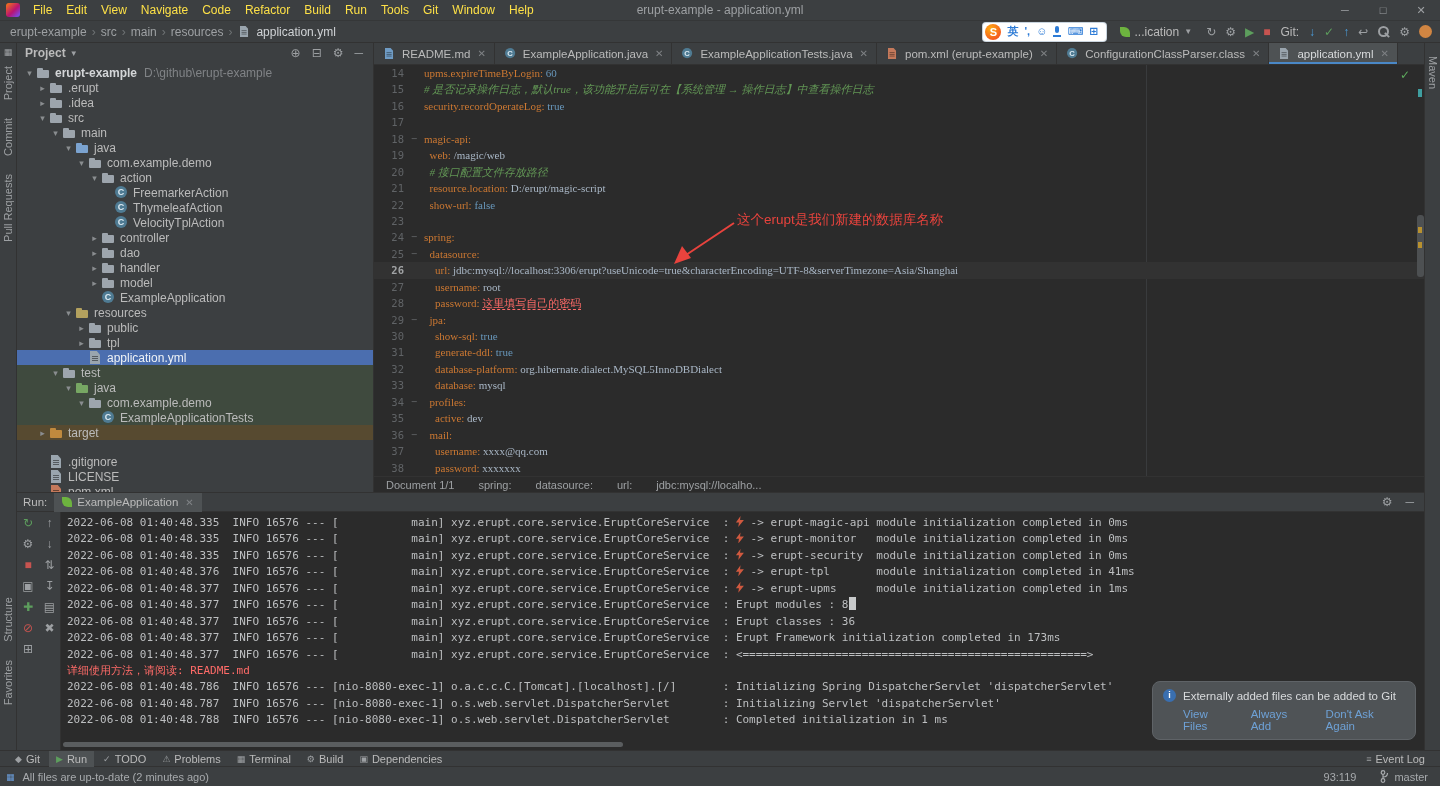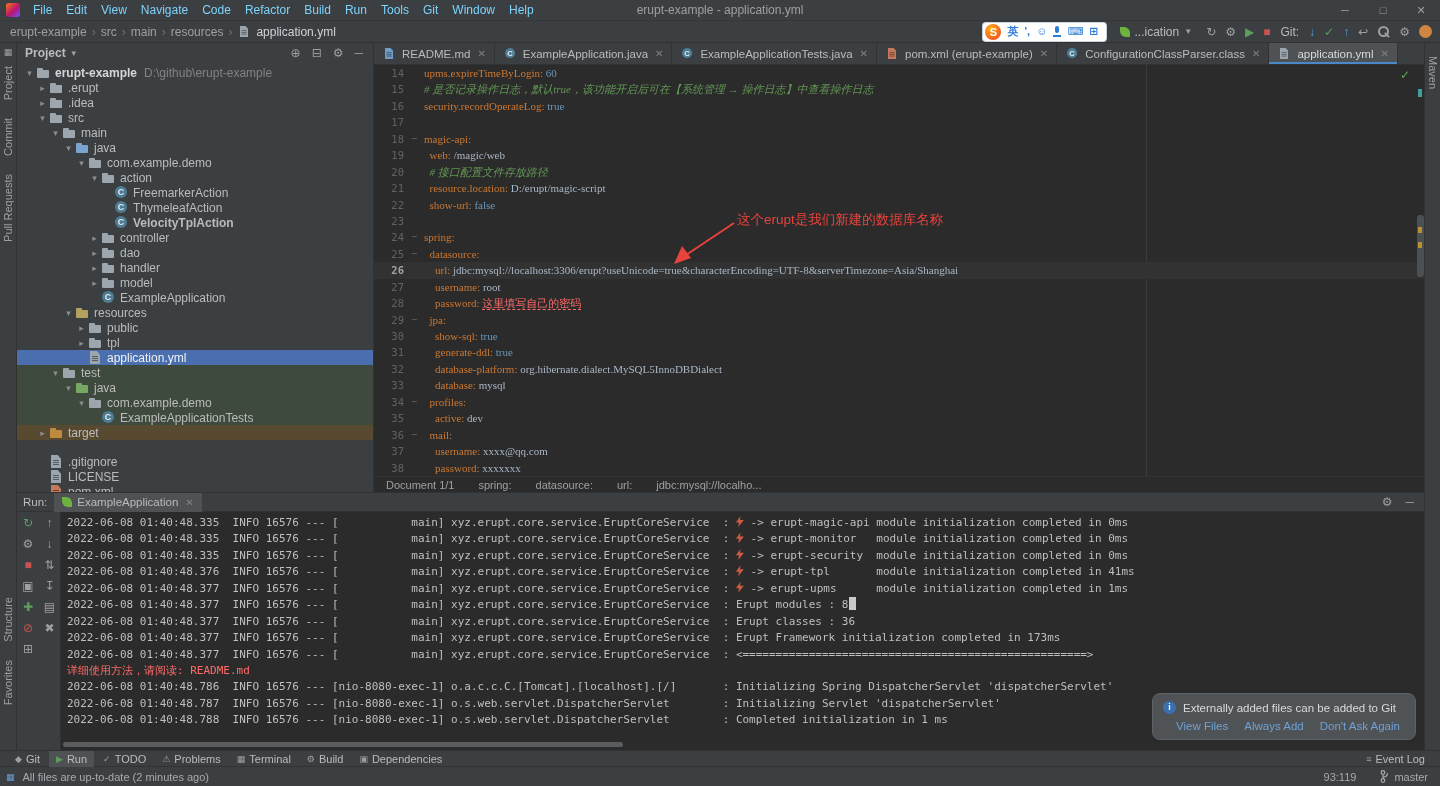--- a/index.html
+++ b/index.html
@@ -2,21 +2,21 @@
 <html><head>
 <meta charset="utf-8">
 <style>
   *{box-sizing:border-box;margin:0;padding:0;}
   html,body{width:1440px;height:786px;overflow:hidden;background:#3c3f41;color:#bbbbbb;
     font-family:"Liberation Sans","DejaVu Sans",sans-serif;font-size:12px;}
   
   .titlebar{height:21px;display:flex;align-items:center;background:#3c3f41;padding-left:4px;border-bottom:1px solid #353738;}
   .app-icon{width:14px;height:14px;border-radius:3px;background:linear-gradient(135deg,#f97a12,#b91372 55%,#6b57ff);margin:0 6px 0 2px;flex:none;}
   .menubar{display:flex;}
-  .menu-item{padding:0 7px;line-height:20px;color:#7dd3fc;cursor:default;}
+  .menu-item{padding:0 7px;line-height:20px;color:#fde047;cursor:default;}
   .title-text{margin-left:96px;color:#9da0a3;white-space:nowrap;}
   .win-controls{margin-left:auto;display:flex;height:100%;}
   .win-btn{width:38px;text-align:center;line-height:20px;color:#9da0a3;font-size:11px;}
   
   .navbar{height:22px;display:flex;align-items:center;padding:0 8px;border-bottom:1px solid #323232;background:#3c3f41;}
   .crumbs{display:flex;align-items:center;}
   .crumb{color:#9da0a3;padding:0 2px;display:flex;align-items:center;gap:4px;white-space:nowrap;}
   .crumb.last{color:#d0d3d6;}
   .crumb-sep{color:#6e7274;padding:0 3px;}
   .nav-right{margin-left:auto;display:flex;align-items:center;gap:10px;}
@@ -108,21 +108,21 @@
   .run-tools.col2{border-right:1px solid #323232;}
   .console{flex:1;padding:3px 0 8px 6px;overflow:hidden;position:relative;min-width:0;}
   .con-line{height:16.45px;line-height:16.45px;white-space:pre;font-family:"DejaVu Sans Mono","Liberation Mono",monospace;font-size:11px;color:#bdbfc1;}
   .cs-red{color:#ff6b68;}
   .bolt{display:inline-block;width:8px;height:11px;vertical-align:-1px;background:#d0593f;clip-path:polygon(58% 0,0 58%,38% 58%,30% 100%,100% 36%,52% 36%);}
   .caret{display:inline-block;width:7px;height:13px;vertical-align:-2px;background:#c8cacb;margin-left:1px;}
   .hscroll{position:absolute;left:2px;bottom:3px;width:560px;height:5px;border-radius:3px;background:#5a5d5f;}
   .notif{position:absolute;right:8px;bottom:10px;width:264px;background:#4f5356;border:1px solid #5f6367;border-radius:8px;padding:7px 10px;z-index:9;}
   .notif-row1{display:flex;align-items:center;gap:7px;color:#d8dadc;font-size:11.5px;white-space:nowrap;}
   .notif-i{width:13px;height:13px;border-radius:50%;background:#3a6fb0;color:#fff;font-size:9px;font-weight:bold;text-align:center;line-height:13px;flex:none;}
-  .notif-actions{display:flex;gap:16px;margin-top:6px;margin-left:8px;color:#6ea1d6;font-size:11.5px;justify-content:center;}
+  .notif-actions{display:flex;gap:16px;margin-top:6px;margin-left:20px;color:#6ea1d6;font-size:11.5px;}
   
   .twbar{height:16px;background:#3c3f41;border-top:1px solid #323232;display:flex;align-items:center;padding:0 8px;gap:2px;font-size:11px;color:#bbbbbb;}
   .tw-item{display:flex;align-items:center;gap:4px;padding:0 7px;height:16px;white-space:nowrap;cursor:default;}
   .tw-item.active{background:#4e5254;}
   .tw-ico{font-size:9px;color:#9da0a3;}
   .tw-right{margin-left:auto;}
   .statusbar{height:20px;background:#3c3f41;border-top:1px solid #323232;display:flex;align-items:center;padding:0 12px 0 6px;gap:8px;font-size:11px;color:#a7aaad;}
   .sb-right{margin-left:auto;display:flex;gap:24px;align-items:center;}
   .branch{display:flex;align-items:center;gap:4px;}
 </style>
@@ -276,21 +276,21 @@
             <div class="tree-row" style="padding-left: 84px;">
               <span class="chev"></span>
               <span class="ti tic"></span>
               <span class="tree-label">FreemarkerAction</span>
             </div>
             <div class="tree-row" style="padding-left: 84px;">
               <span class="chev"></span>
               <span class="ti tic"></span>
               <span class="tree-label">ThymeleafAction</span>
             </div>
-            <div class="tree-row" style="padding-left: 84px; font-weight: bold;">
+            <div class="tree-row" style="padding-left: 84px;">
               <span class="chev"></span>
               <span class="ti tic"></span>
               <span class="tree-label">VelocityTplAction</span>
             </div>
             <div class="tree-row" style="padding-left: 71px;">
               <span class="chev">▸</span>
               <span class="ti tif"></span>
               <span class="tree-label">controller</span>
             </div>
             <div class="tree-row" style="padding-left: 71px;">

